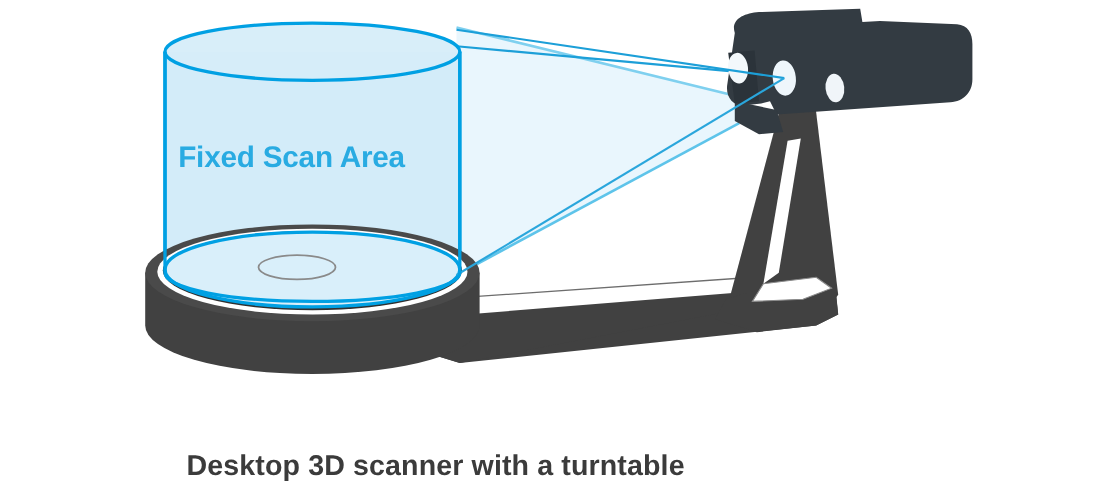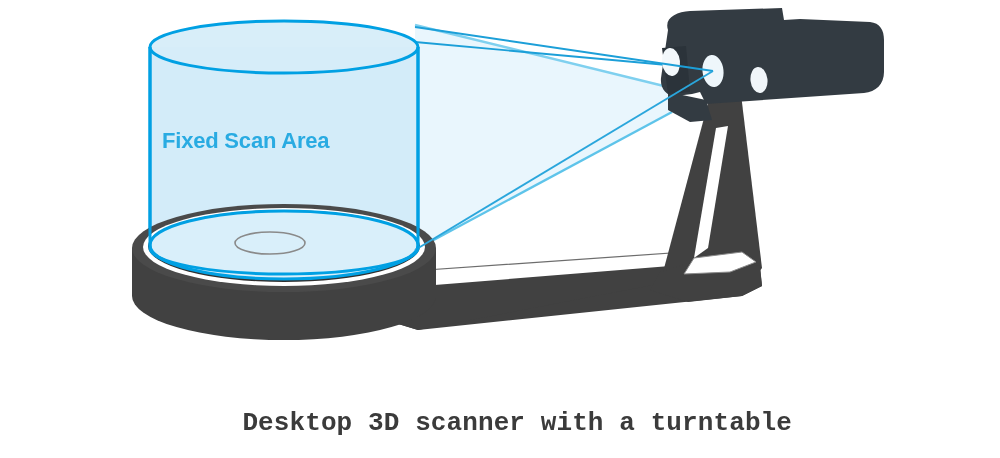--- a/index.html
+++ b/index.html
@@ -26,34 +26,34 @@
     top: 0;
     width: 1000px;
     height: 458px;
     display: block;
   }
   .caption {
     position: absolute;
     left: 0;
     top: 408px;
     width: 792px;
-    text-align: right;
-    font-family: Liberation Mono, monospace;
+    text-align: center;
+    font-family: Liberation Sans, sans-serif;
     font-size: 26px;
     font-weight: bold;
     letter-spacing: 0.1px;
     color: #3b3b3b;
     white-space: nowrap;
   }
   .scan-label {
     position: absolute;
     left: 162px;
     top: 128px;
     font-family: "Liberation Sans", sans-serif;
-    font-size: 22px;
+    font-size: 27px;
     font-weight: bold;
     letter-spacing: -0.2px;
     color: #29abe2;
     white-space: nowrap;
   }
 </style>
 </head>
 <body>
 
 <div id="stage">

